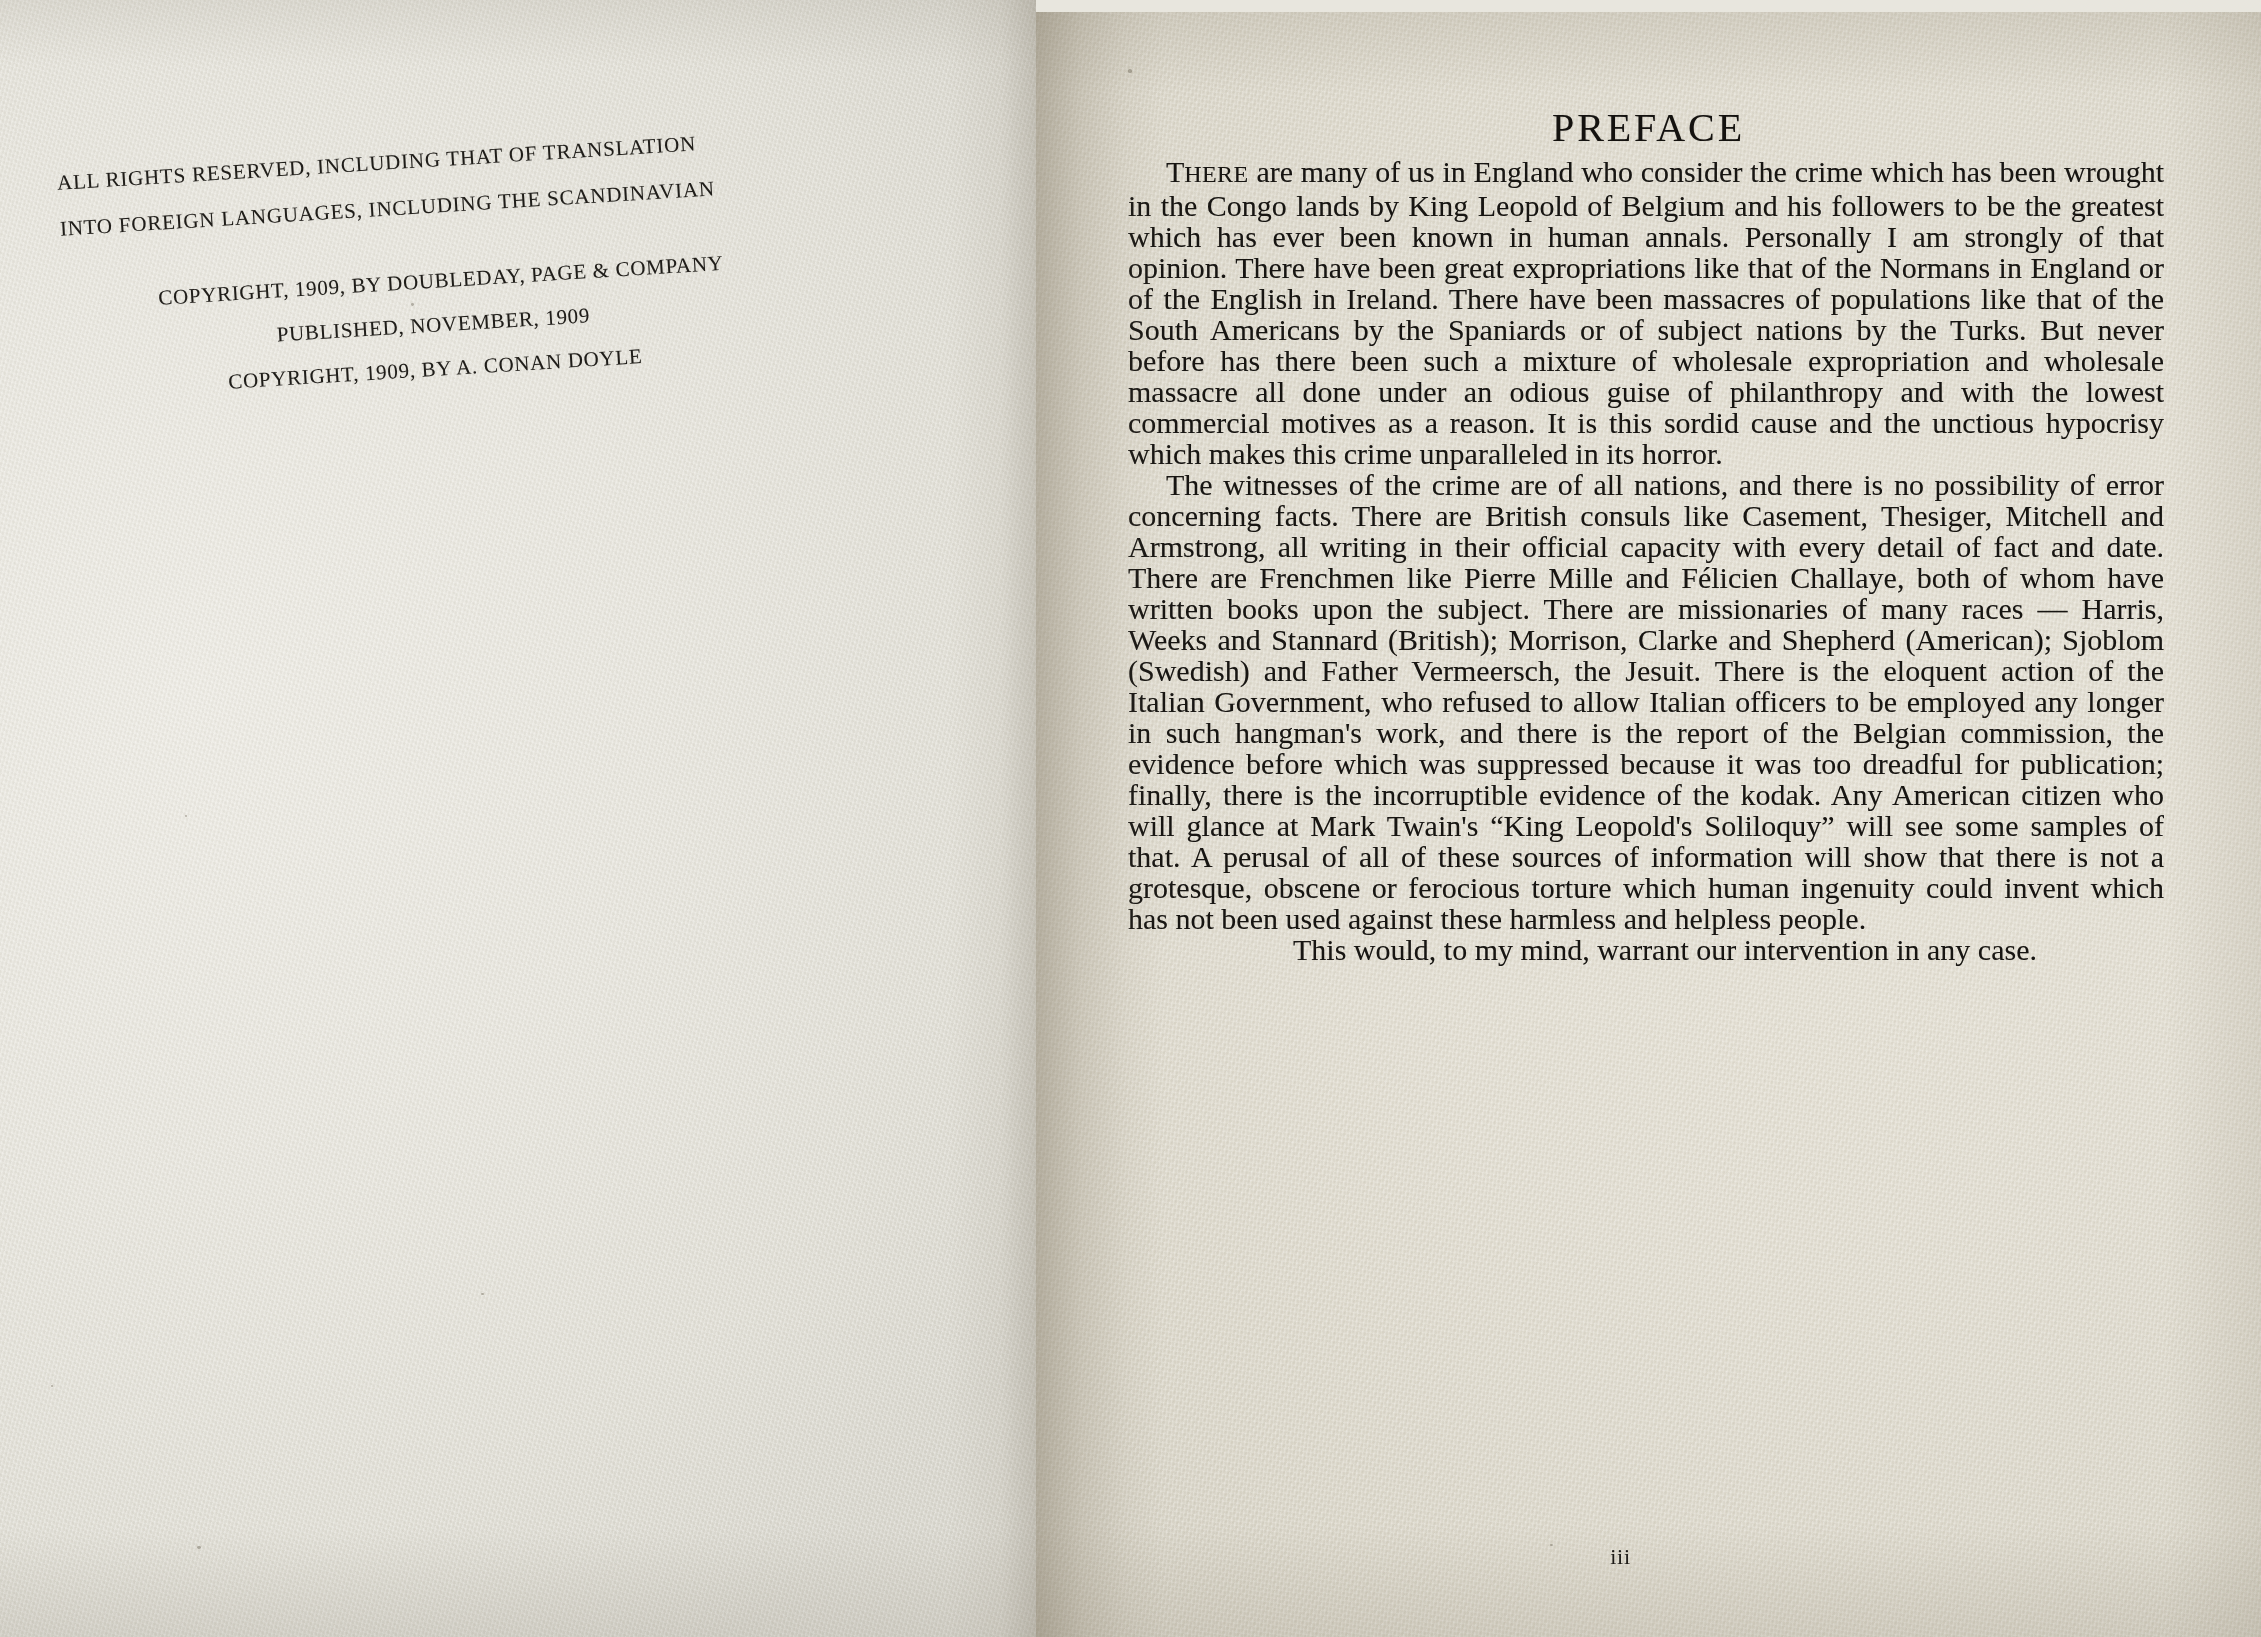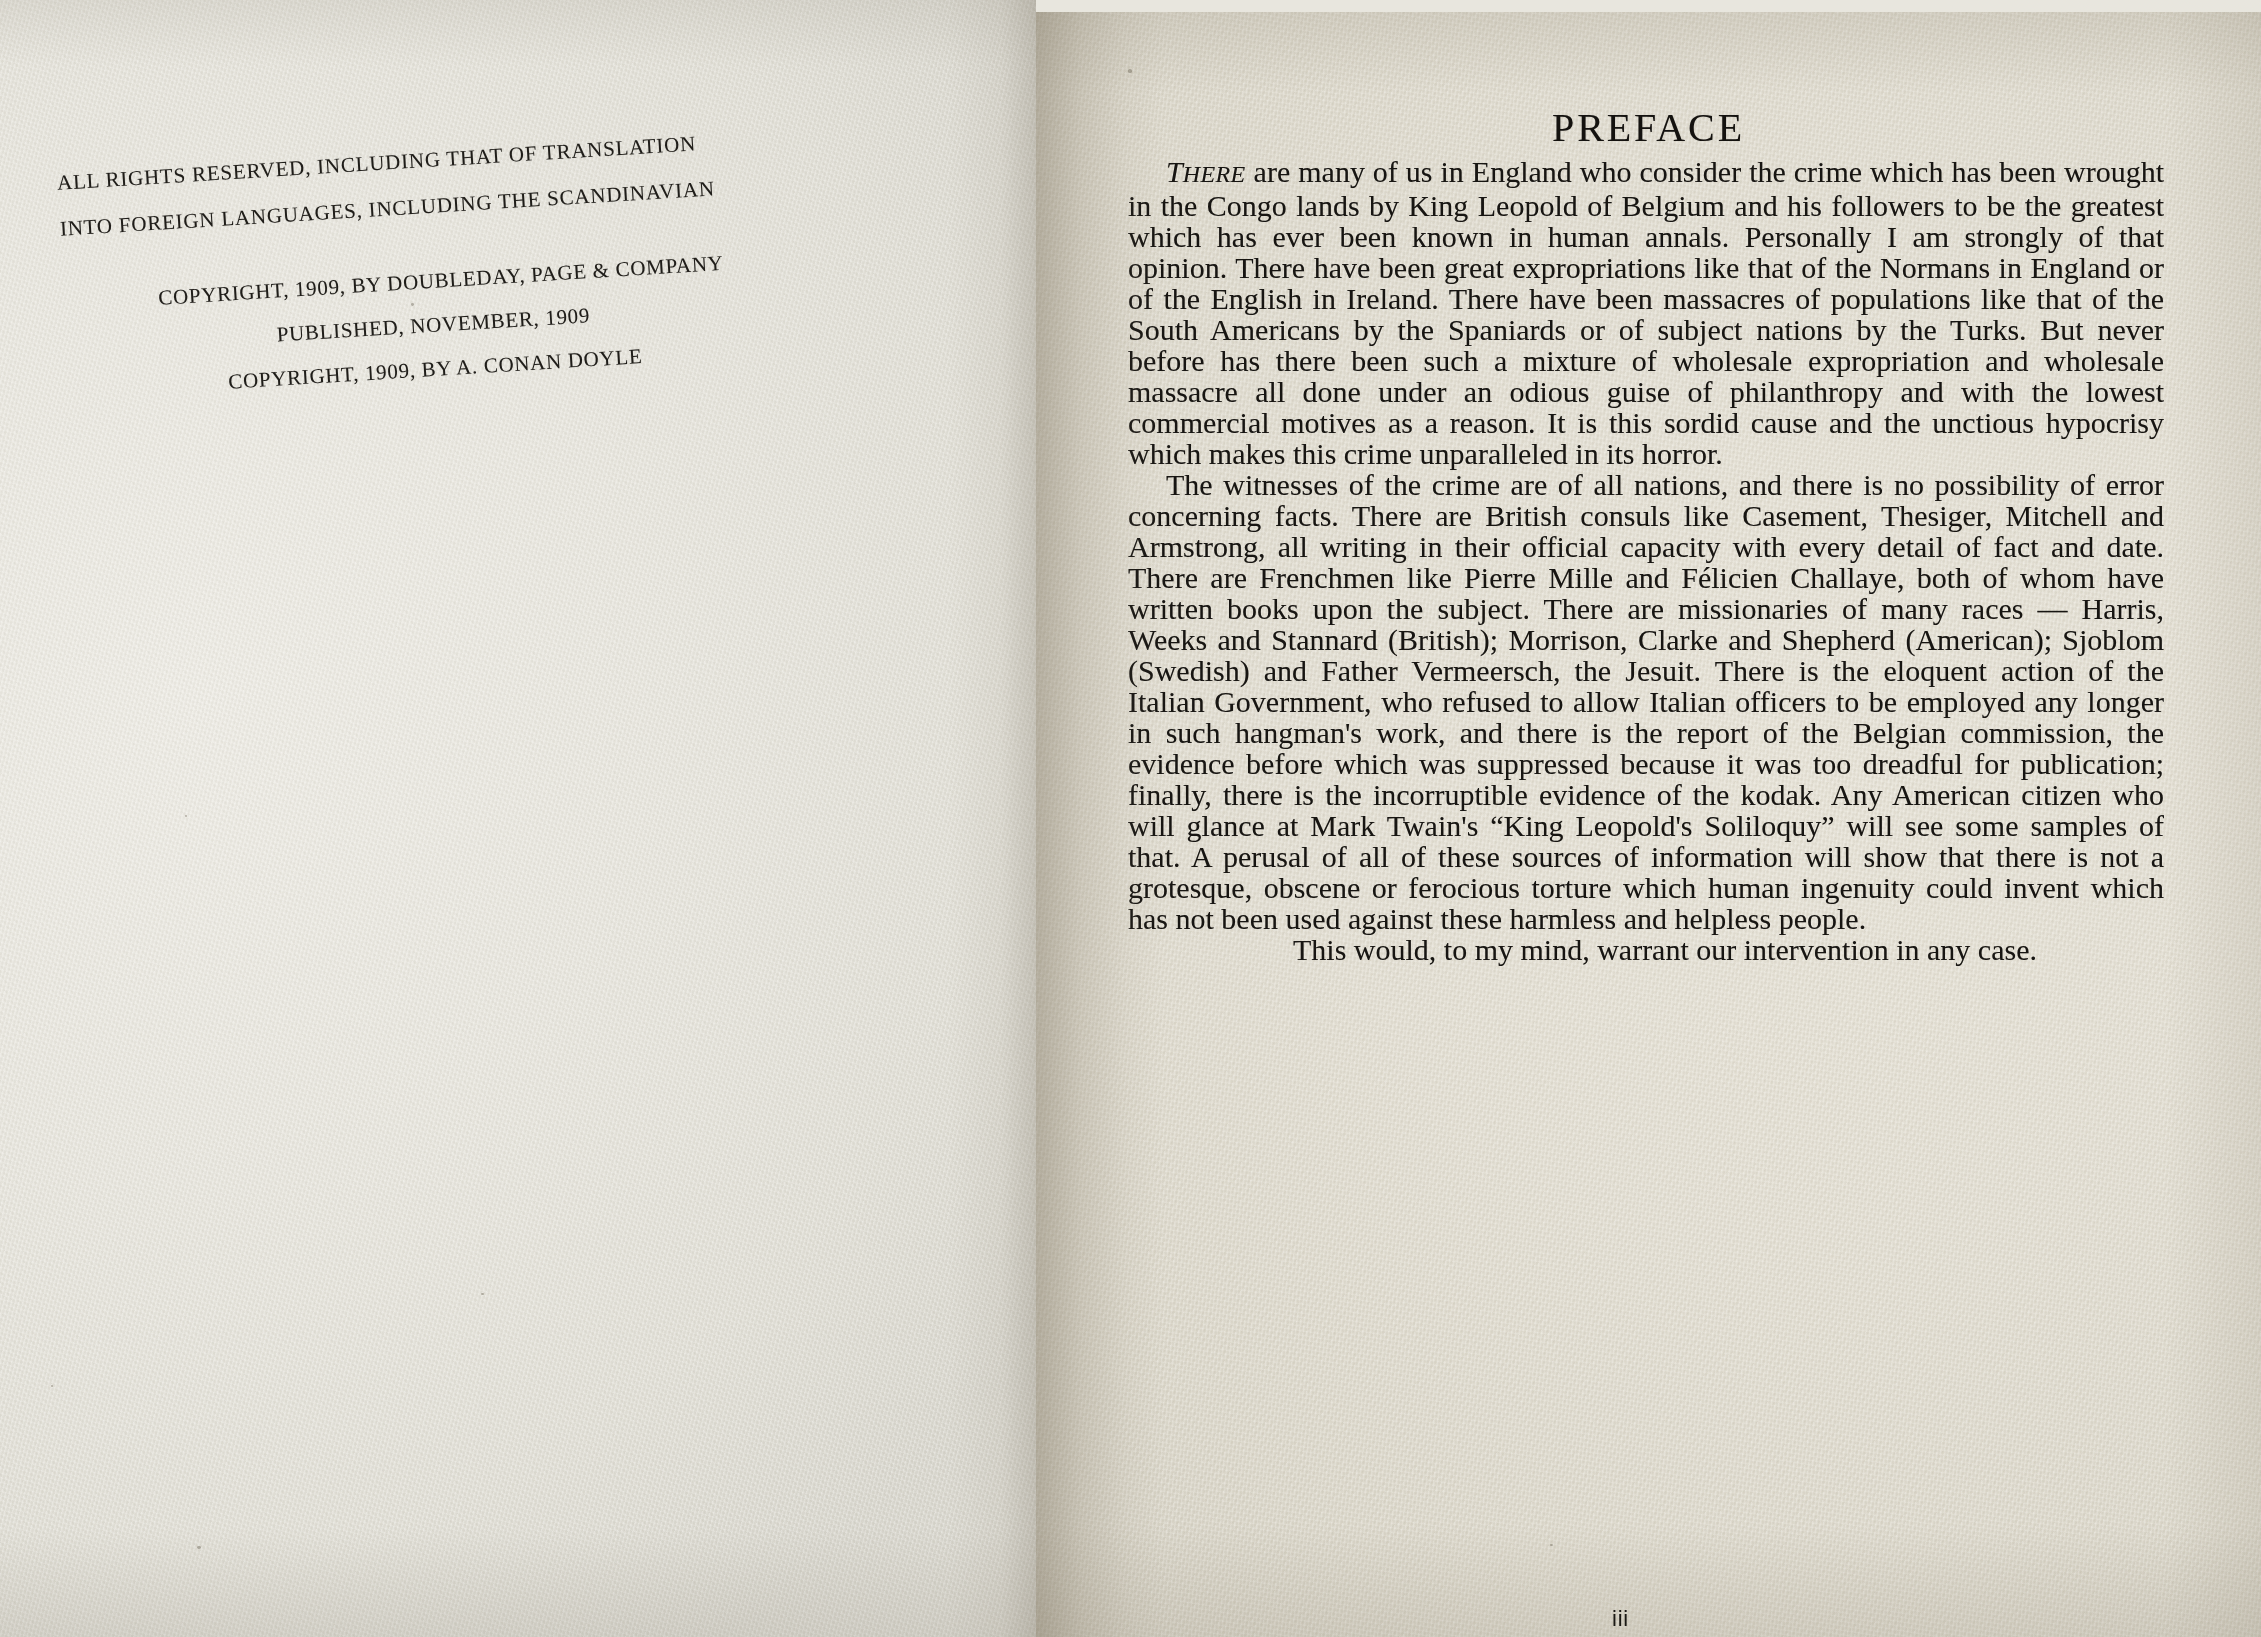--- a/index.html
+++ b/index.html
@@ -141,37 +141,36 @@
     margin: 0;
     text-indent: 38px;
     hyphens: none;
   }
   .text-block p.last-line {
     text-align: center;
   }
   .smallcap-lead {
     font-size: 24px;
     letter-spacing: 0.4px;
-    font-style: italic;
   }
   .smallcap-lead .drop {
     font-size: 30px;
     letter-spacing: 0;
   }
 
   .folio {
     position: absolute;
     left: 0;
-    top: 1594px;
+    top: 1532px;
     width: 1169px;
     text-align: center;
     font-size: 22px;
     letter-spacing: 0.7px;
     color: #1b1915;
-    font-family: Liberation Sans, sans-serif;
+    font-family: Liberation Serif, serif;
   }
 
   .speck {
     position: absolute;
     background: rgba(95,88,72,.42);
     border-radius: 50%;
   }
 </style>
 </head>
 <body>

